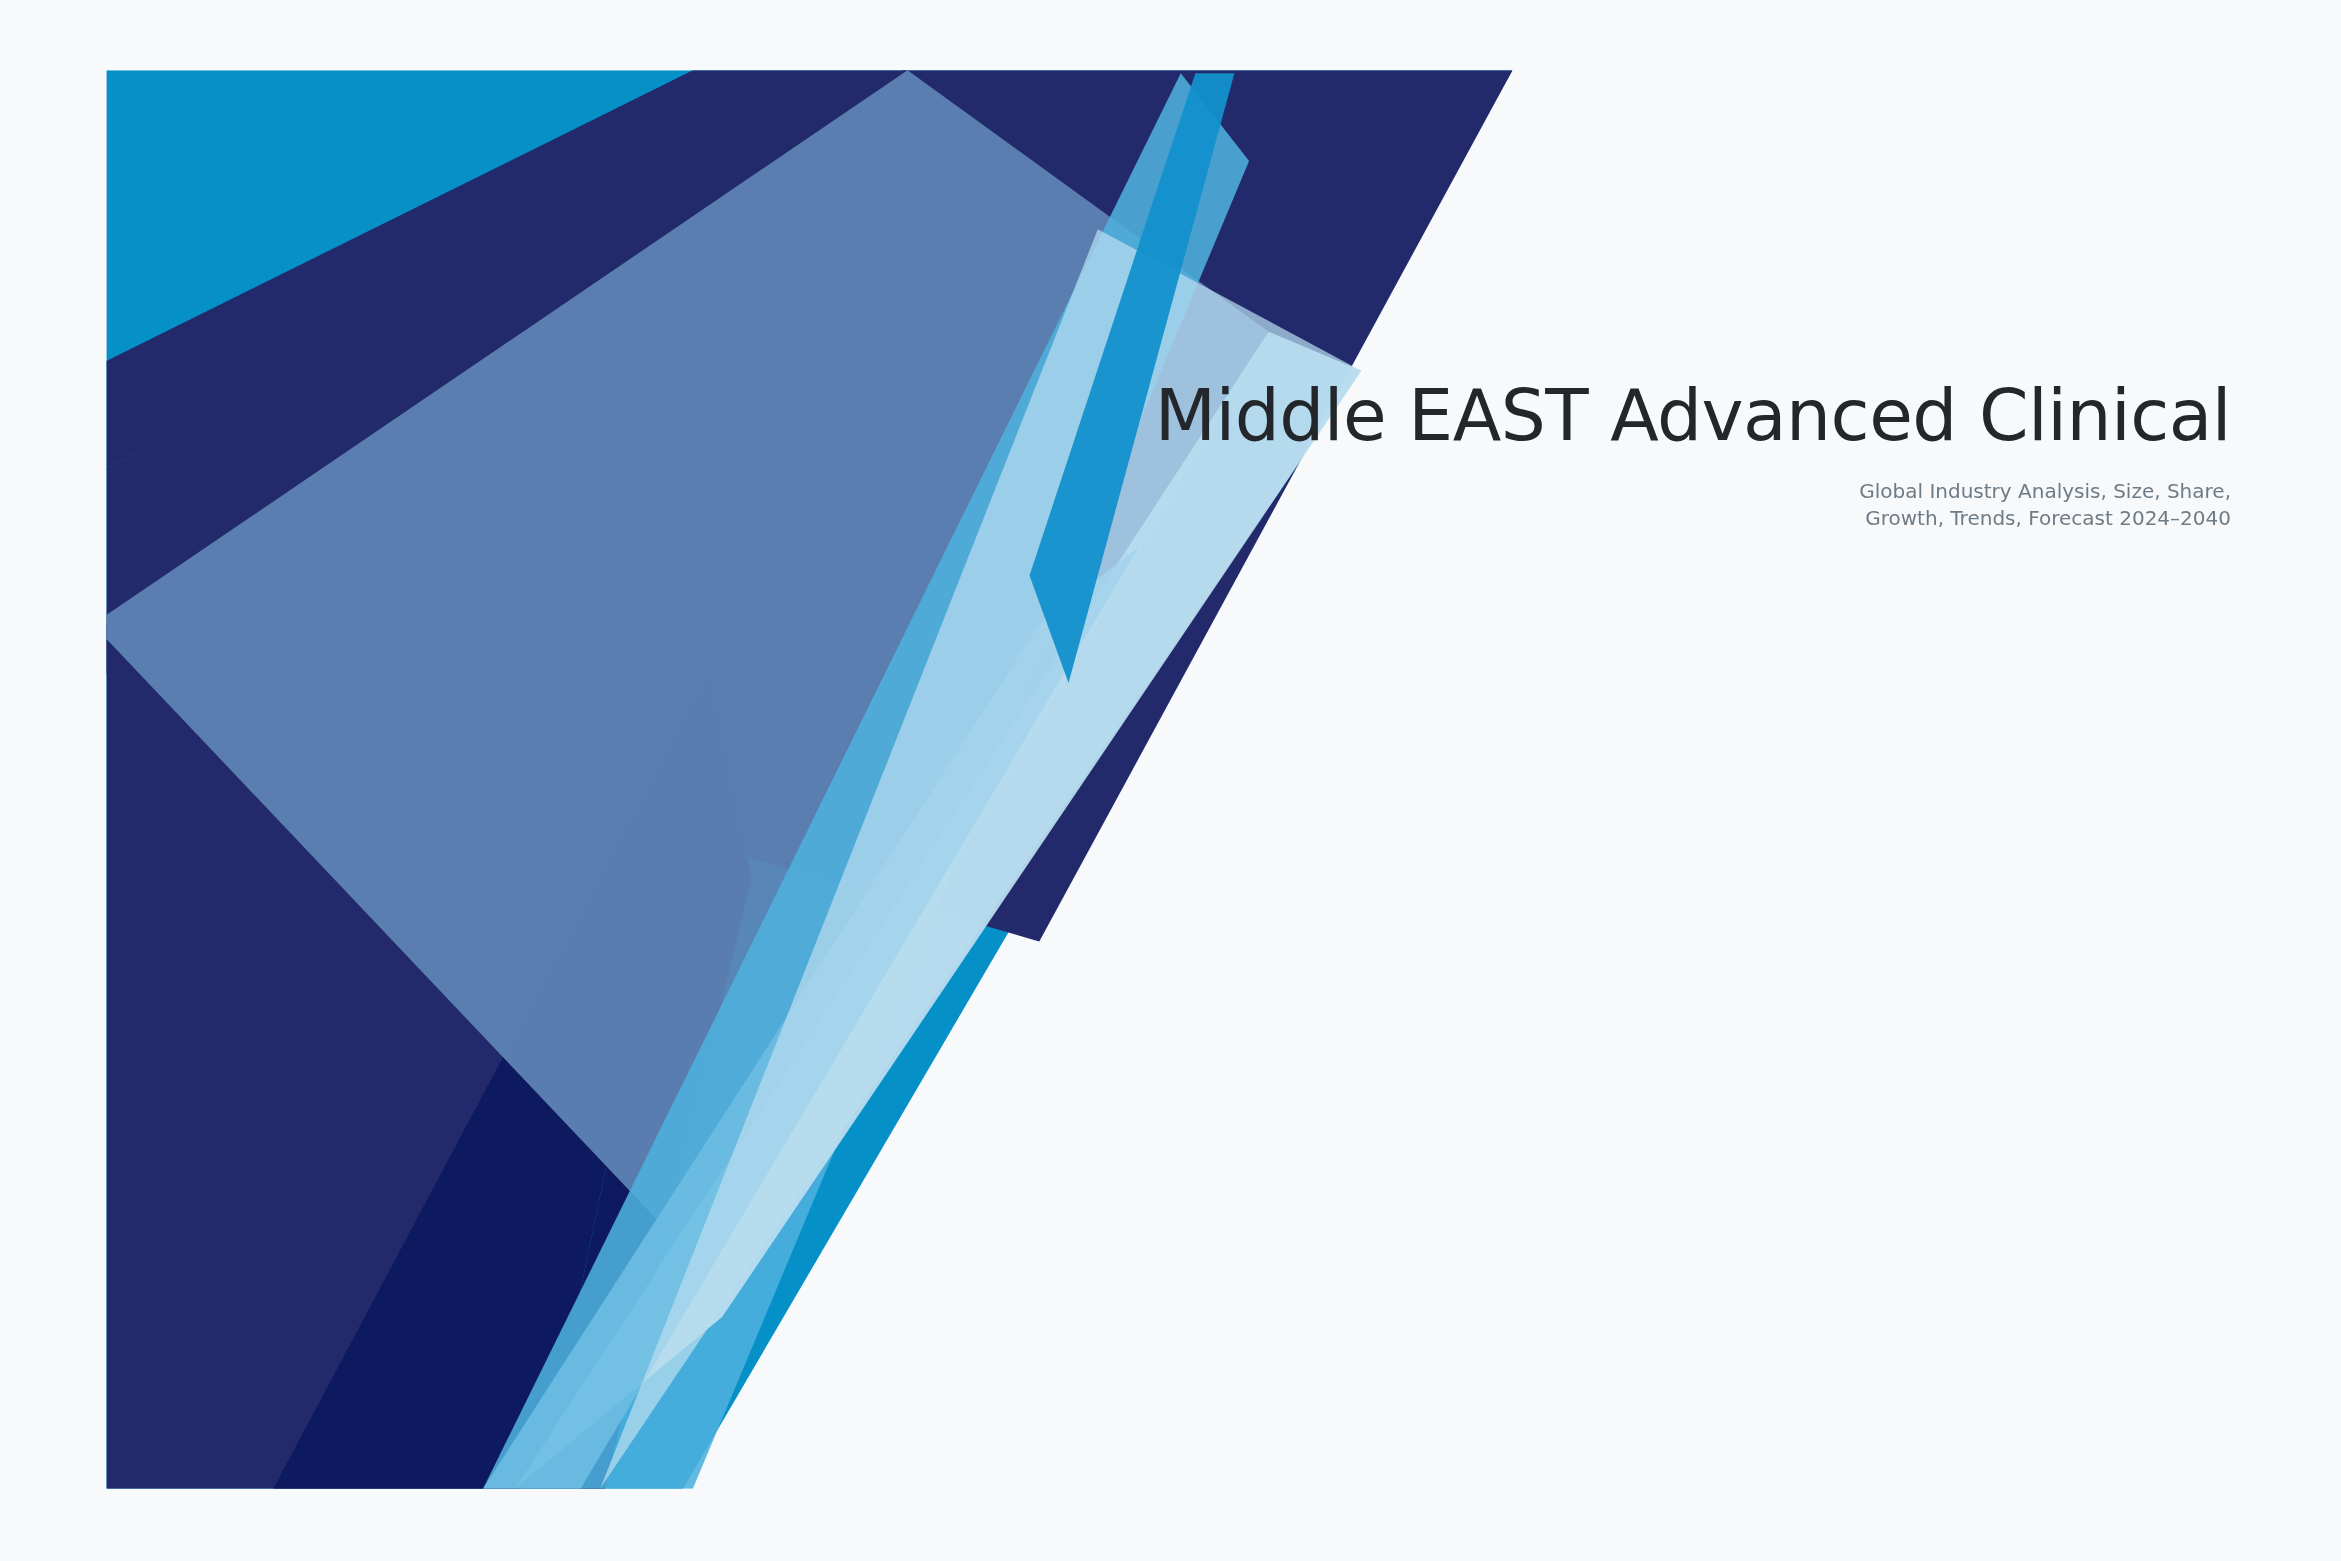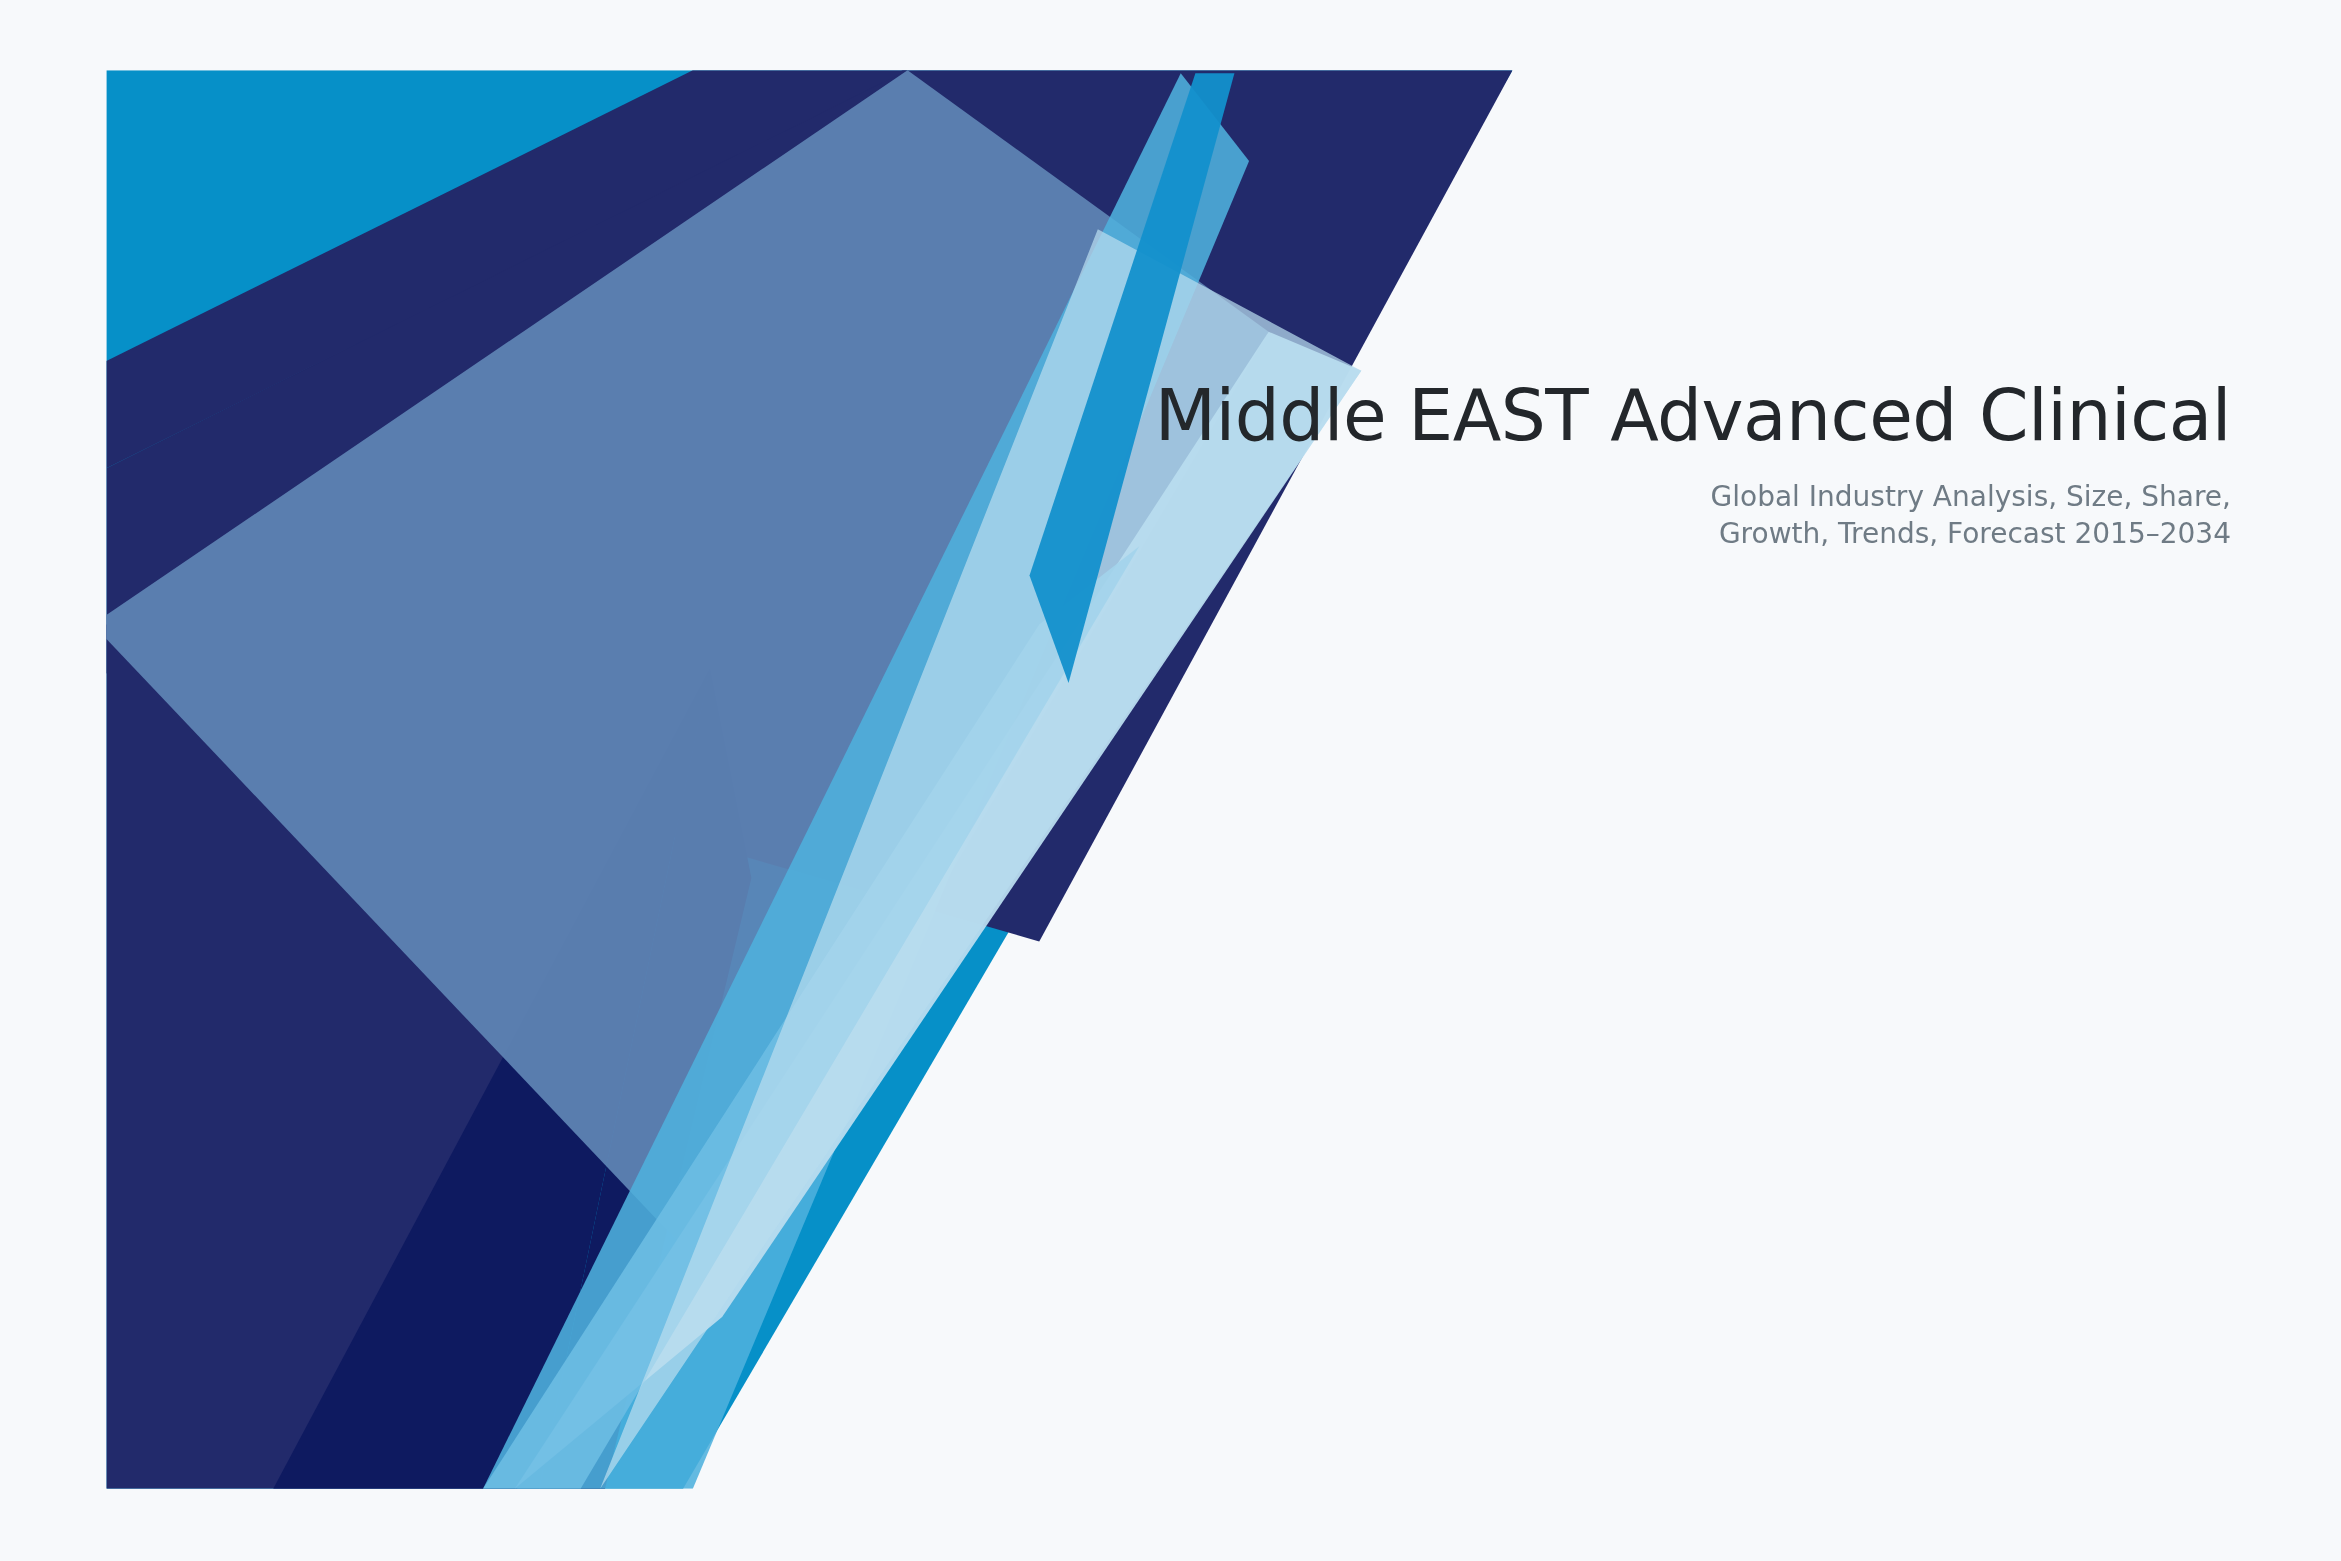--- a/index.html
+++ b/index.html
@@ -52,21 +52,21 @@
     background-image: linear-gradient(#ffbe17, #ffbe17);
     background-repeat: no-repeat;
     background-size: 100% 6.8px;
     background-position: 0 calc(100% - 8.8px);
     padding: 0 2.9px 0 1px;
   }
   .report-subtitle {
     margin: 22.4px 0 0 0;
     font-family: "DejaVu Sans", sans-serif;
     font-weight: 400;
-    font-size: 28px;
+    font-size: 20px;
     line-height: 1.34;
     color: #6f7b85;
     white-space: pre-line;
   }
 </style>
 </head>
 <body>
 
 <div class="cover">
 
@@ -101,17 +101,17 @@
       <polygon points="2335,1120 1190,3052 990,3052 2130,1280" fill="#6cbce3" opacity="0.9"></polygon>
 
       <polygon points="2250,470 2790,760 1520,2620 1230,3052" fill="#b9dcef" opacity="0.72"></polygon>
 
       <polygon points="2450,150 2530,150 2190,1400 2110,1180" fill="#1390cc" opacity="0.95"></polygon>
     </g>
   </svg>
 
   <div class="title-block">
     <h1 class="report-title"><span class="title-line">Middle EAST Advanced Clinical</span></h1>
-    <p class="report-subtitle"><span>Global Industry Analysis, Size, Share,</span><br><span>Growth, Trends, Forecast 2015–2034</span></p>
+    <p class="report-subtitle"><span>Global Industry Analysis, Size, Share,</span><br><span>Growth, Trends, Forecast 2024–2040</span></p>
   </div>
 
 </div>
 
 
 </body></html>

